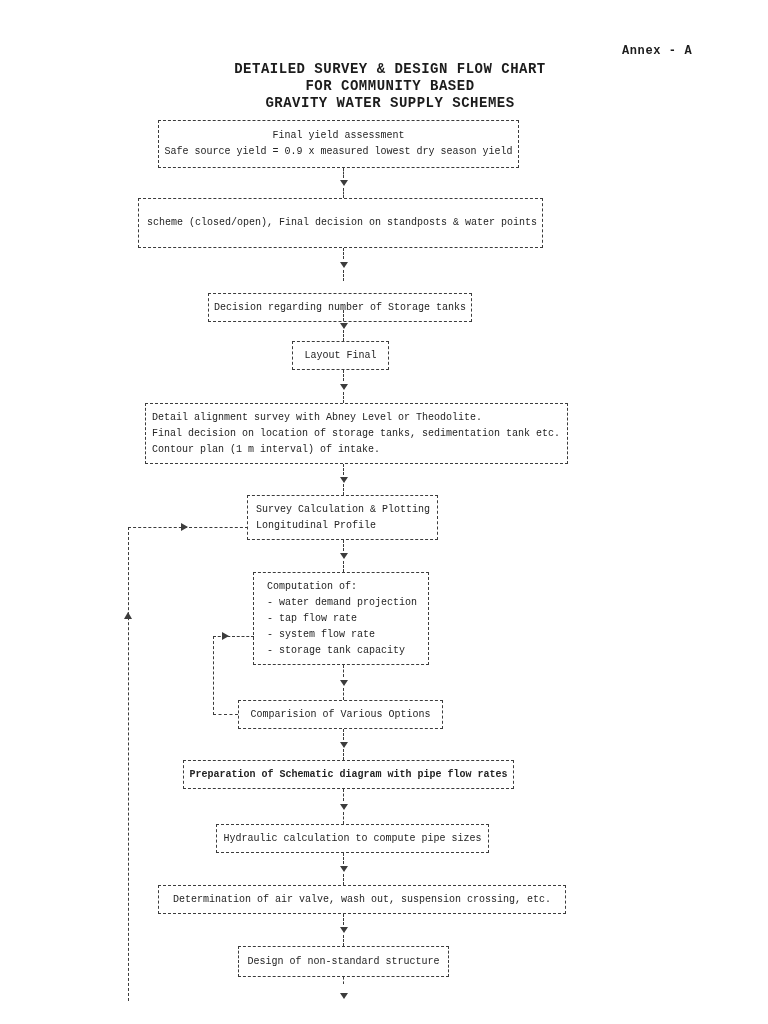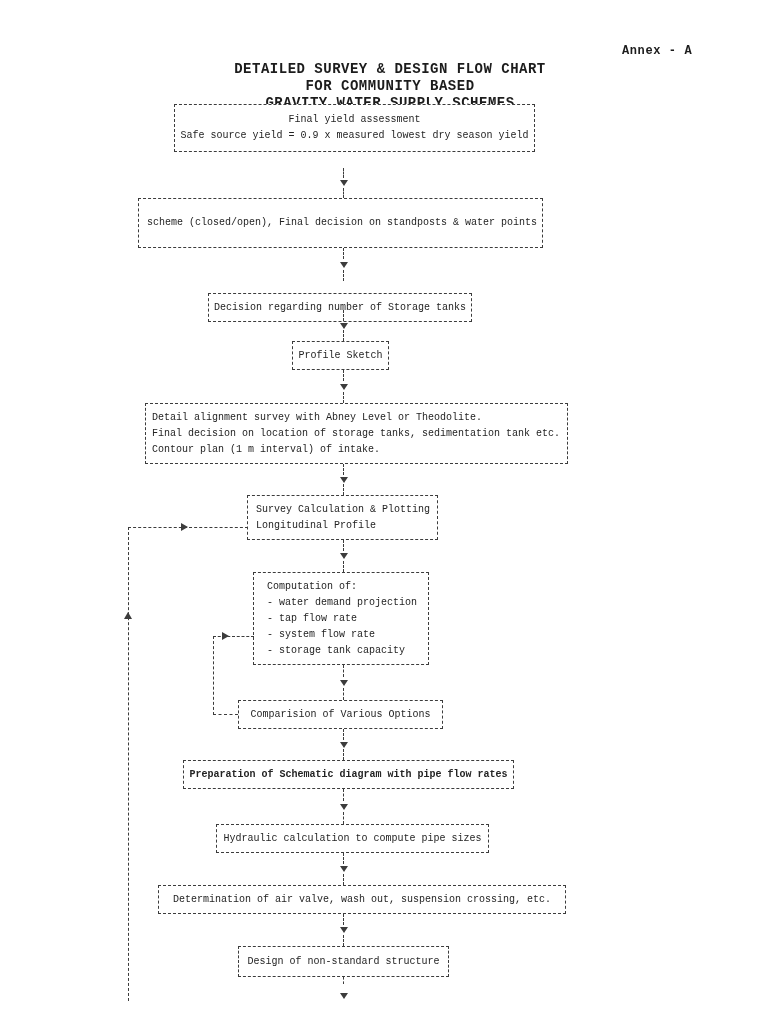--- a/index.html
+++ b/index.html
@@ -64,21 +64,21 @@
 
 <div class="canvas">
 
   <div class="annex">Annex - A</div>
   <div class="title">
     <div>DETAILED SURVEY &amp; DESIGN FLOW CHART</div>
     <div>FOR COMMUNITY BASED</div>
     <div>GRAVITY WATER SUPPLY SCHEMES</div>
   </div>
 
-  <div class="box ctr" style="left:158px; top:104px; width:361px; height:48px;margin-left:16px;">
+  <div class="box ctr" style="left:158px; top:120px; width:361px; height:48px;">
     <div class="line">Final yield assessment</div>
     <div class="line">Safe source yield = 0.9 x measured lowest dry season yield</div>
   </div>
 
   <div class="vconn" style="left:339px; top:168px; height:30px;">
     <div class="vtick"></div>
     <div class="arrow-down"></div>
     <div class="vtick"></div>
   </div>
 
@@ -96,21 +96,21 @@
     <div class="line">Decision regarding number of Storage tanks</div>
   </div>
 
   <div class="vconn" style="left:339px; top:310px; height:31px;">
     <div class="vtick"></div>
     <div class="arrow-down"></div>
     <div class="vtick"></div>
   </div>
 
   <div class="box ctr" style="left:292px; top:341px; width:97px; height:29px;">
-    <div class="line">Profile Sketch</div>
+    <div class="line">Layout Final</div>
   </div>
 
   <div class="vconn" style="left:339px; top:370px; height:33px;">
     <div class="vtick"></div>
     <div class="arrow-down"></div>
     <div class="vtick"></div>
   </div>
 
   <div class="box" style="left:145px; top:403px; width:423px; height:61px; padding-left:6px;">
     <div class="line">Detail alignment survey with Abney Level or Theodolite.</div>

